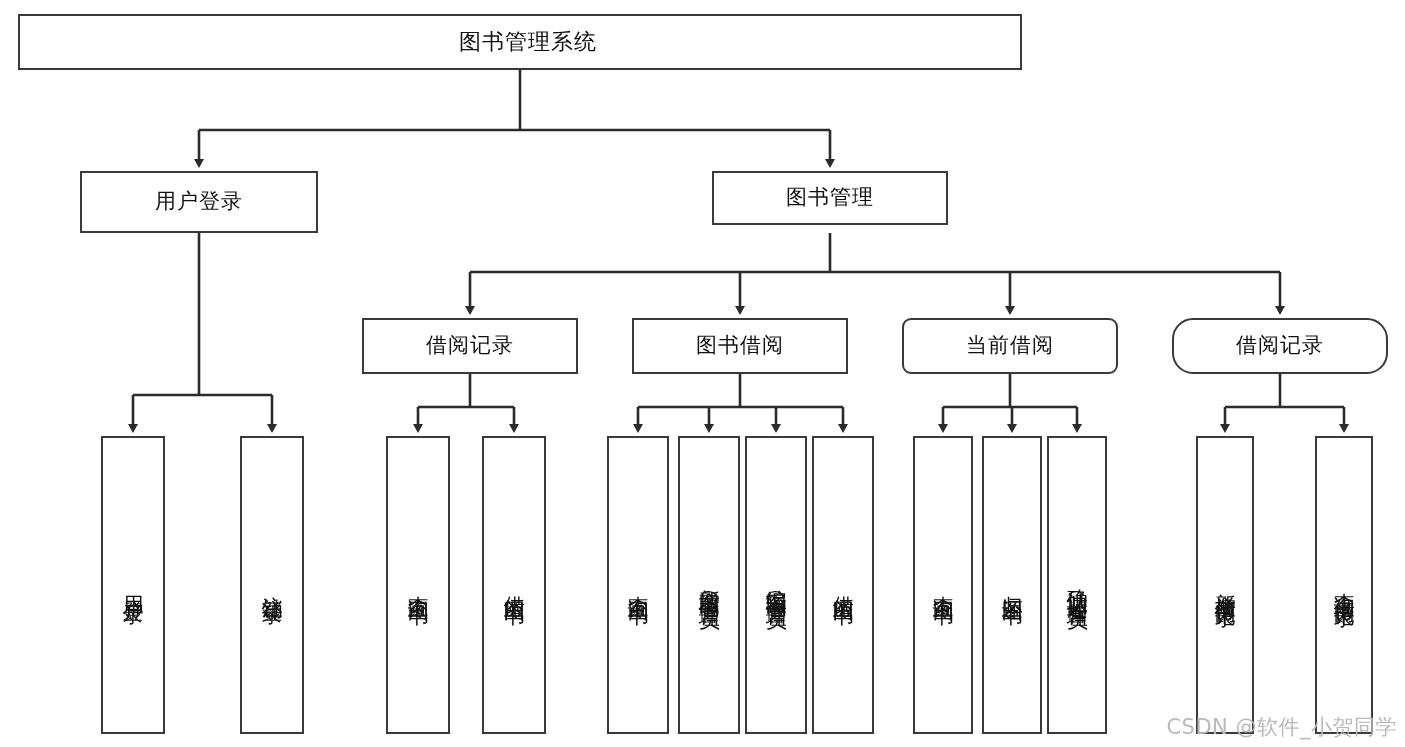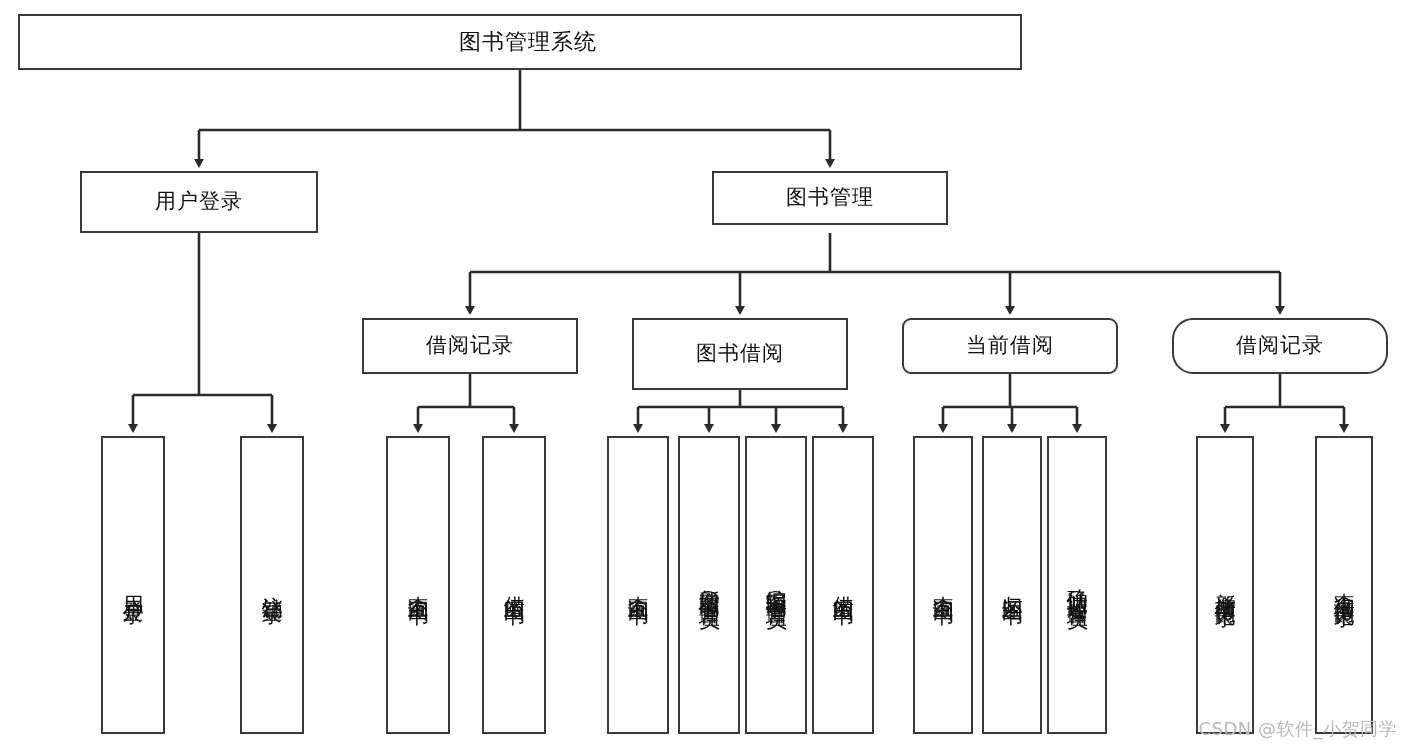--- a/index.html
+++ b/index.html
@@ -58,21 +58,21 @@
     text-orientation: upright;
     white-space: nowrap;
   }
   .node.root {
     font-size: 22px;
   }
   .watermark {
     position: absolute;
     right: 8px;
     bottom: 6px;
-    font-size: 18px;
+    font-size: 21px;
     color: #b9b9b9;
     letter-spacing: 0.5px;
     z-index: 5;
     white-space: nowrap;
     margin-top: 12px;
   }
 </style>
 </head>
 <body>
 
@@ -127,21 +127,21 @@
       </div>
       <div class="node horiz" style="left: 80px; top: 171px; width: 238px; height: 62px;">
         <span class="hlabel">用户登录</span>
       </div>
       <div class="node horiz" style="left: 712px; top: 171px; width: 236px; height: 54px;">
         <span class="hlabel">图书管理</span>
       </div>
       <div class="node horiz" style="left: 362px; top: 318px; width: 216px; height: 56px;">
         <span class="hlabel">借阅记录</span>
       </div>
-      <div class="node horiz" style="left: 632px; top: 318px; width: 216px; height: 72px; align-items: center;">
+      <div class="node horiz" style="left: 632px; top: 318px; width: 216px; height: 56px; align-items: center;">
         <span class="hlabel">图书借阅</span>
       </div>
       <div class="node horiz" style="left: 902px; top: 318px; width: 216px; height: 56px; border-radius: 9px;">
         <span class="hlabel">当前借阅</span>
       </div>
       <div class="node horiz" style="left: 1172px; top: 318px; width: 216px; height: 56px; border-radius: 21px;">
         <span class="hlabel">借阅记录</span>
       </div>
       <div class="node vert" style="left: 101px; top: 436px; width: 64px; height: 298px;">
         <span class="vlabel">用户登录</span>

